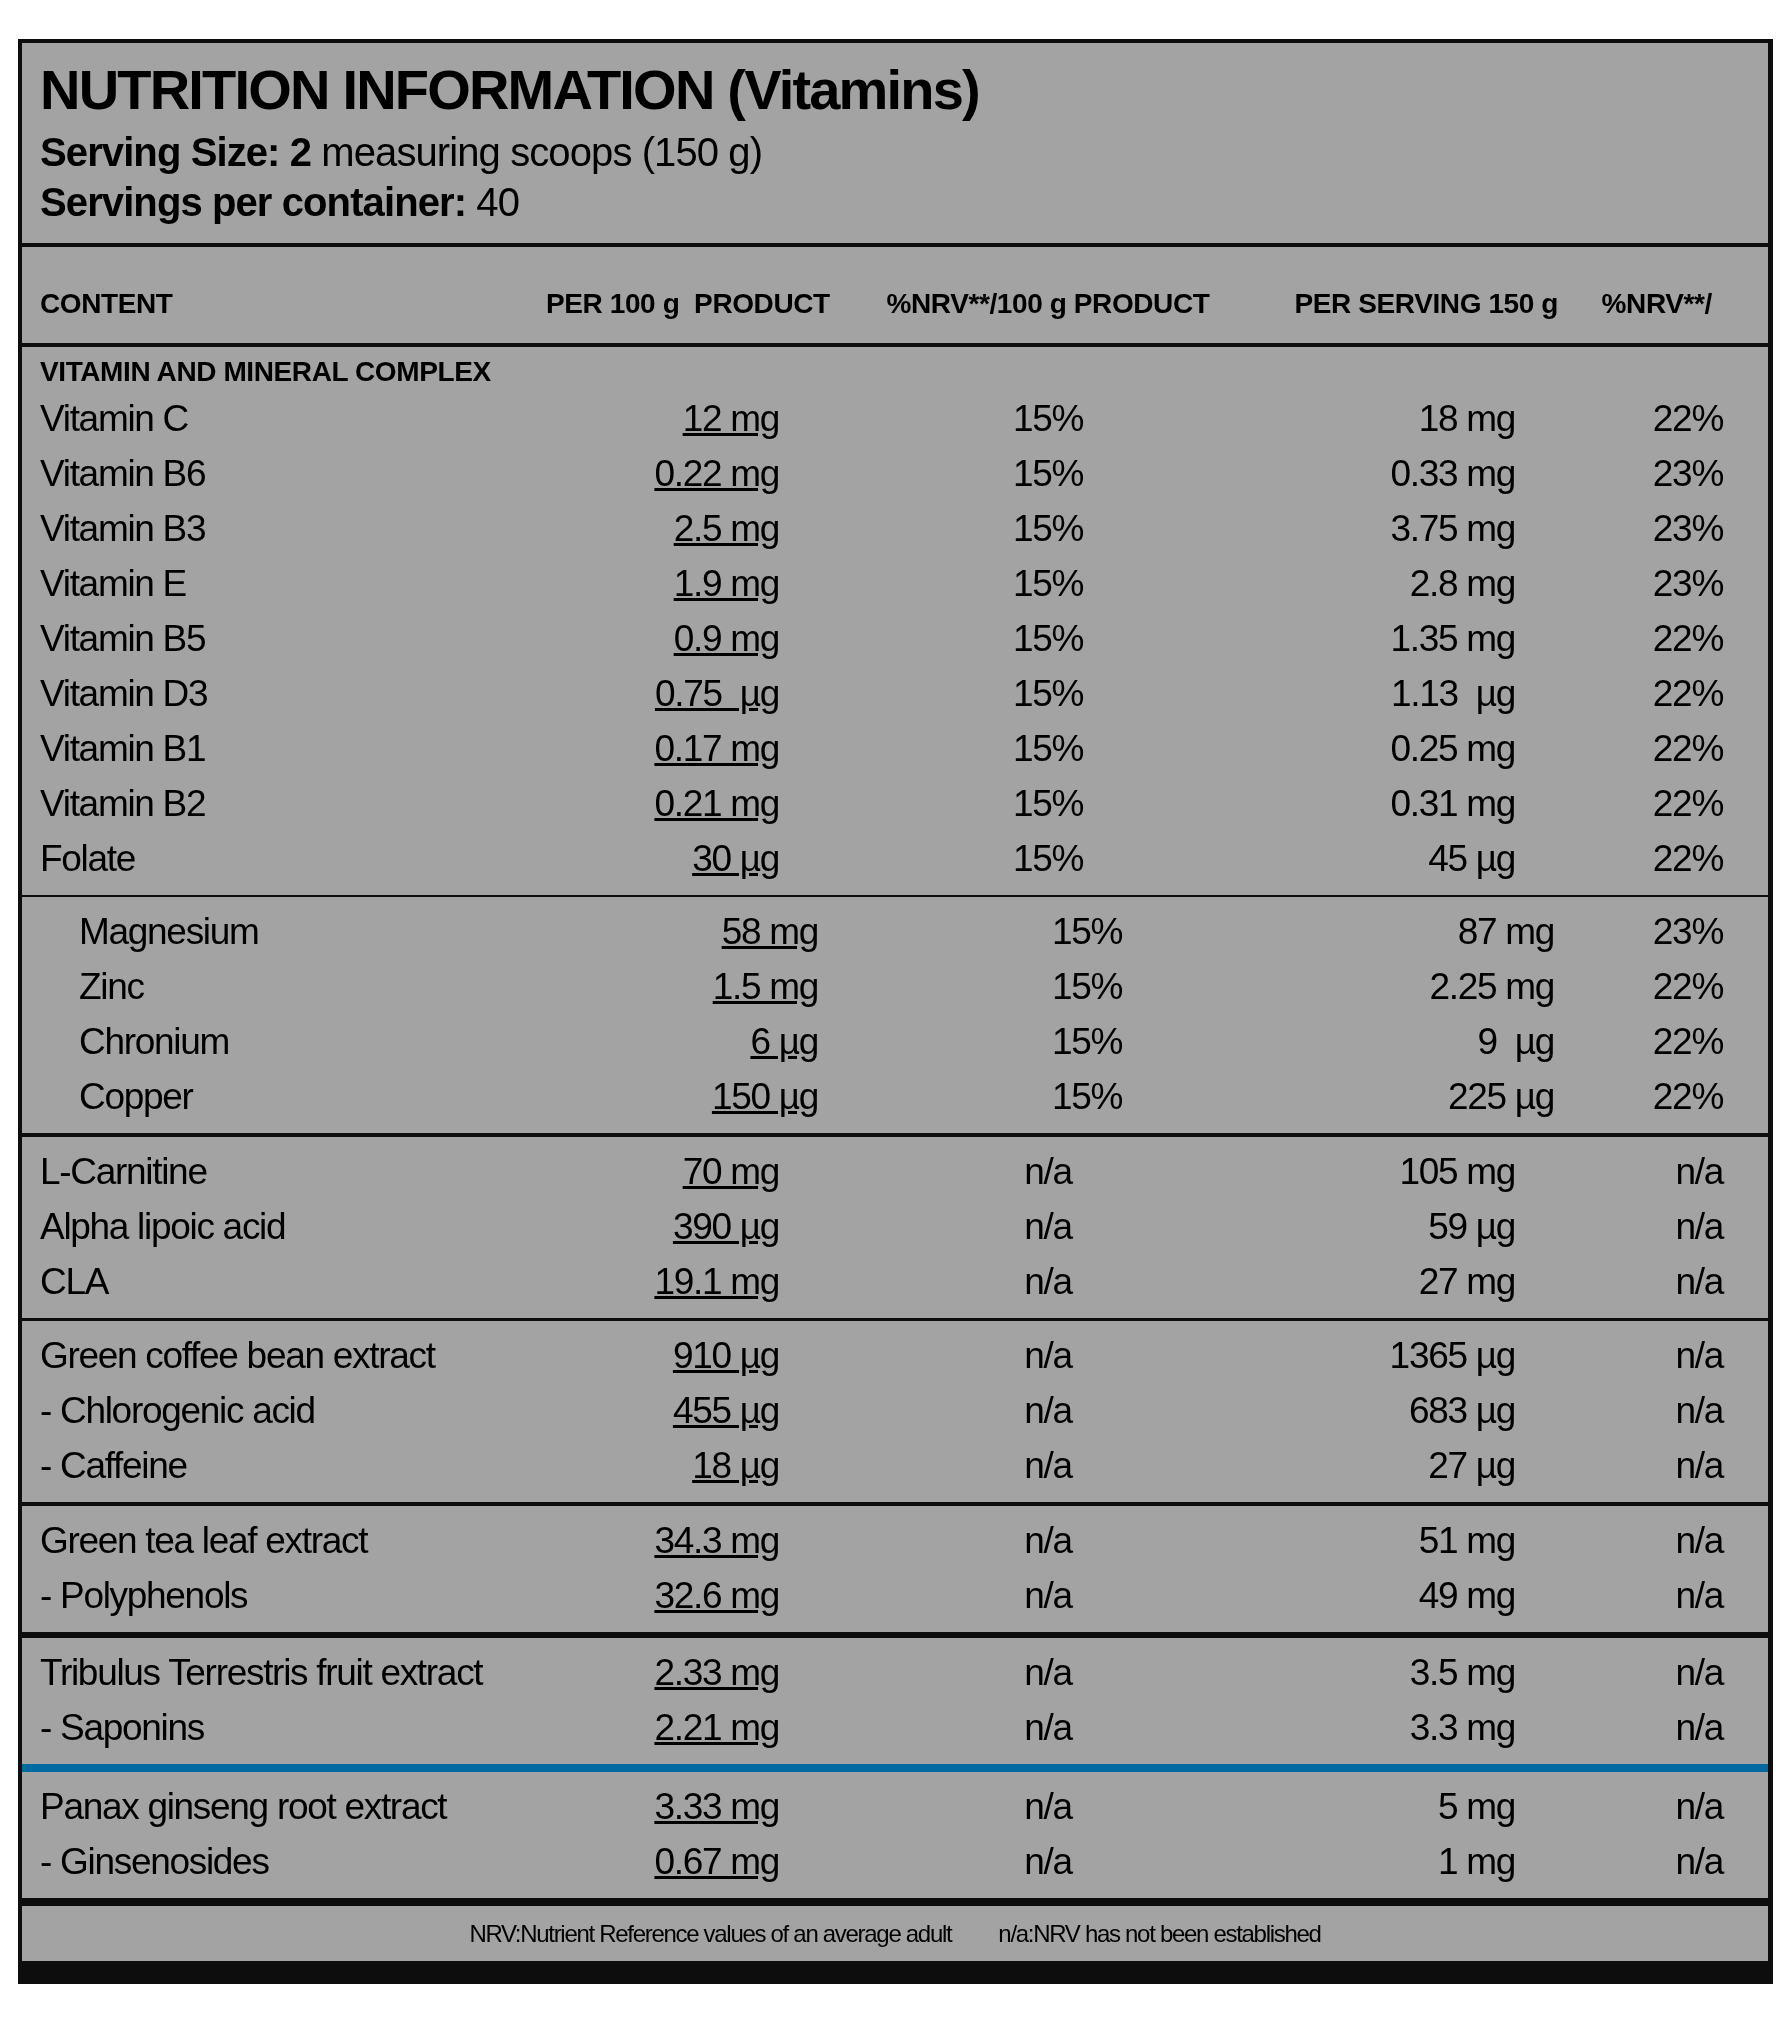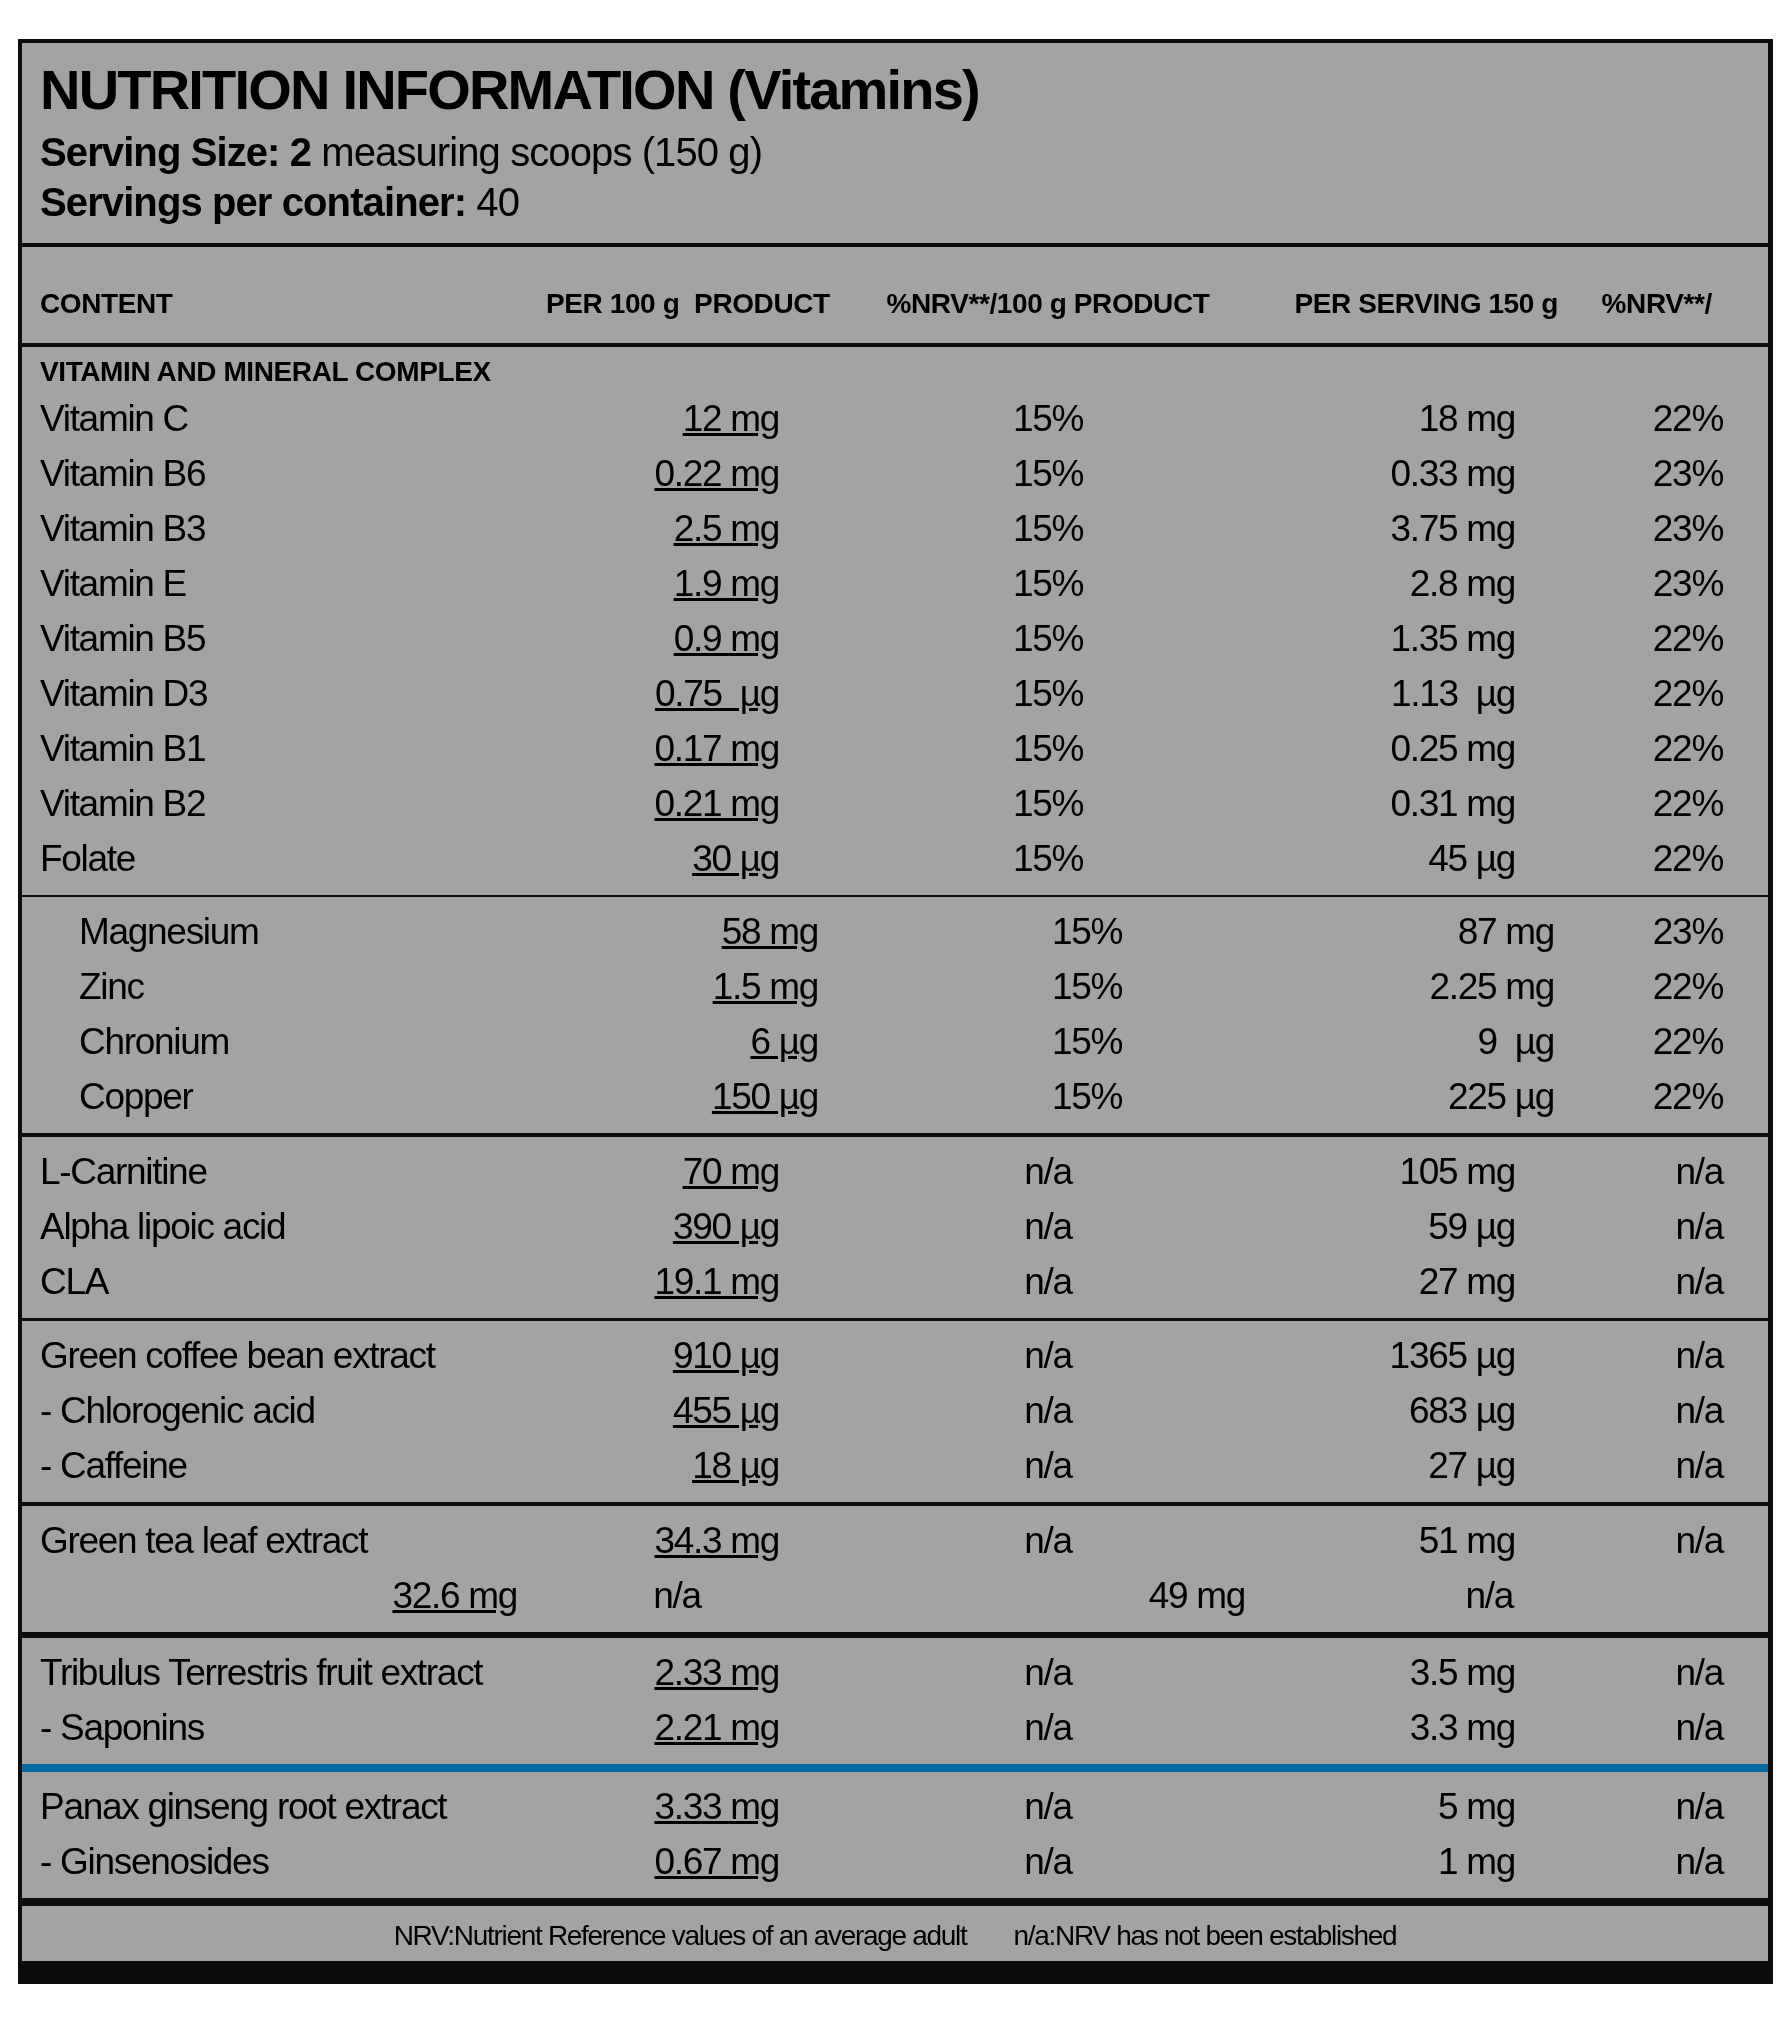--- a/index.html
+++ b/index.html
@@ -80,21 +80,21 @@
   .c-nrv100  { text-align: center; white-space: pre; }
   .c-serving { text-align: right; padding-right: 43px; white-space: pre; }
   .c-nrvsrv  { text-align: right; padding-right: 45px; white-space: pre; }
 
   
   .label-footer {
     border-top: 8px solid #0d0d0d;
     display: flex;
     justify-content: center;
     gap: 47px;
-    font-size: 28px;
+    font-size: 24px;
     letter-spacing: -1.3px;
     padding: 14.3px 0 10.7px 0;
     white-space: nowrap;
   }
 </style>
 </head>
 <body>
 
 <div class="frame">
 
@@ -290,20 +290,21 @@
     <div class="rows">
   <div class="row grid5">
     <span class="c-name">Green tea leaf extract</span>
     <span class="c-per100">34.3 mg</span>
     <span class="c-nrv100">n/a</span>
     <span class="c-serving">51 mg</span>
     <span class="c-nrvsrv">n/a</span>
   </div>
 
   <div class="row grid5">
+    <span class="c-name">- Polyphenols</span>
     <span class="c-per100">32.6 mg</span>
     <span class="c-nrv100">n/a</span>
     <span class="c-serving">49 mg</span>
     <span class="c-nrvsrv">n/a</span>
   </div>
 </div>
   </section>
 
   <section class="section">
 

